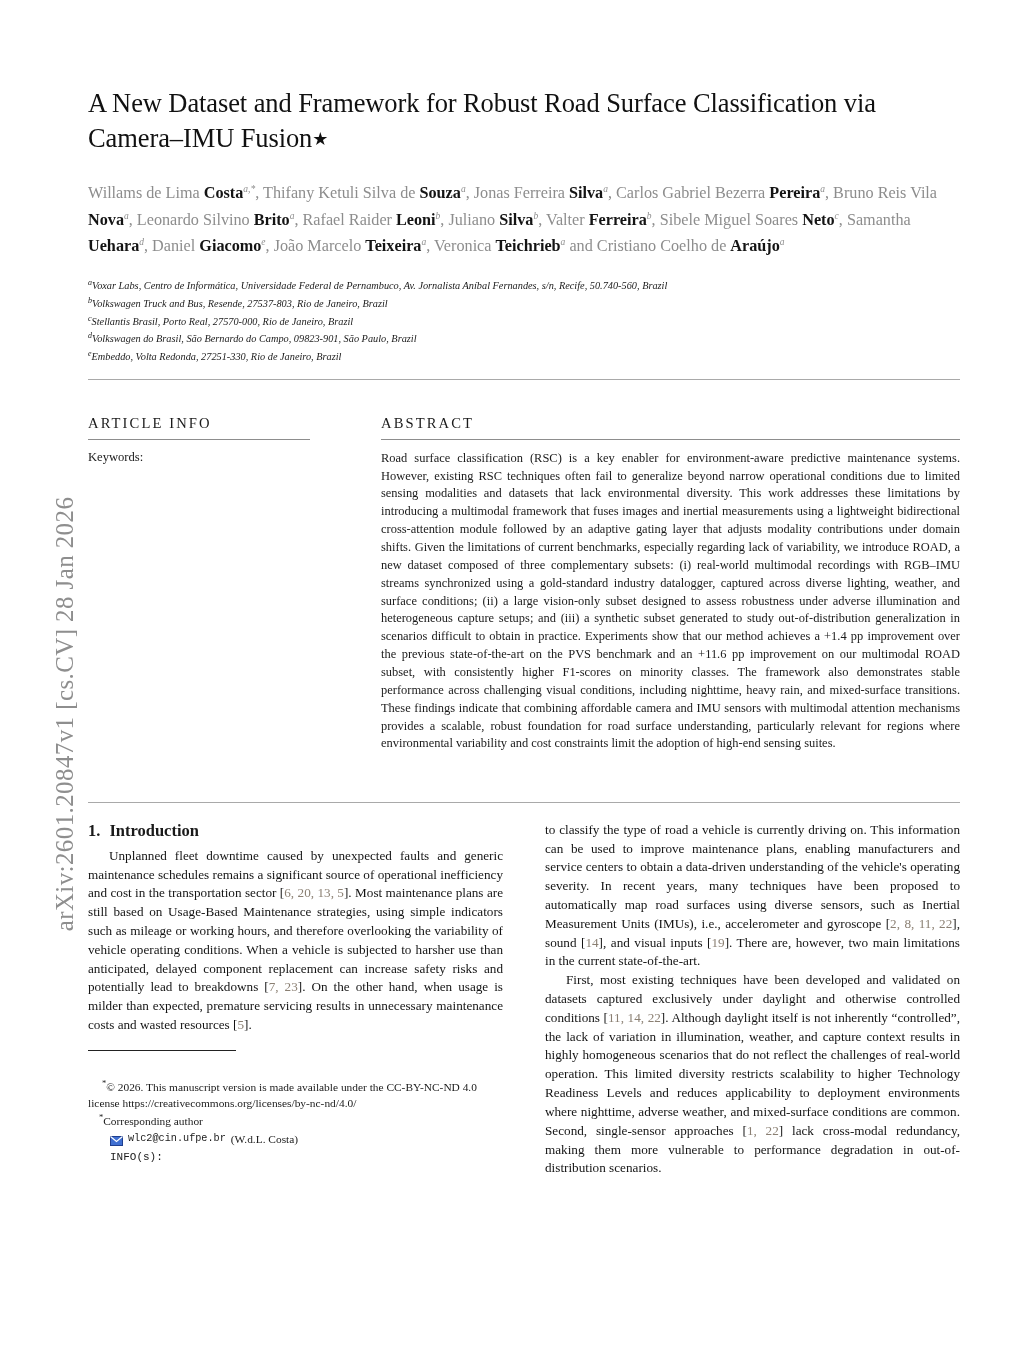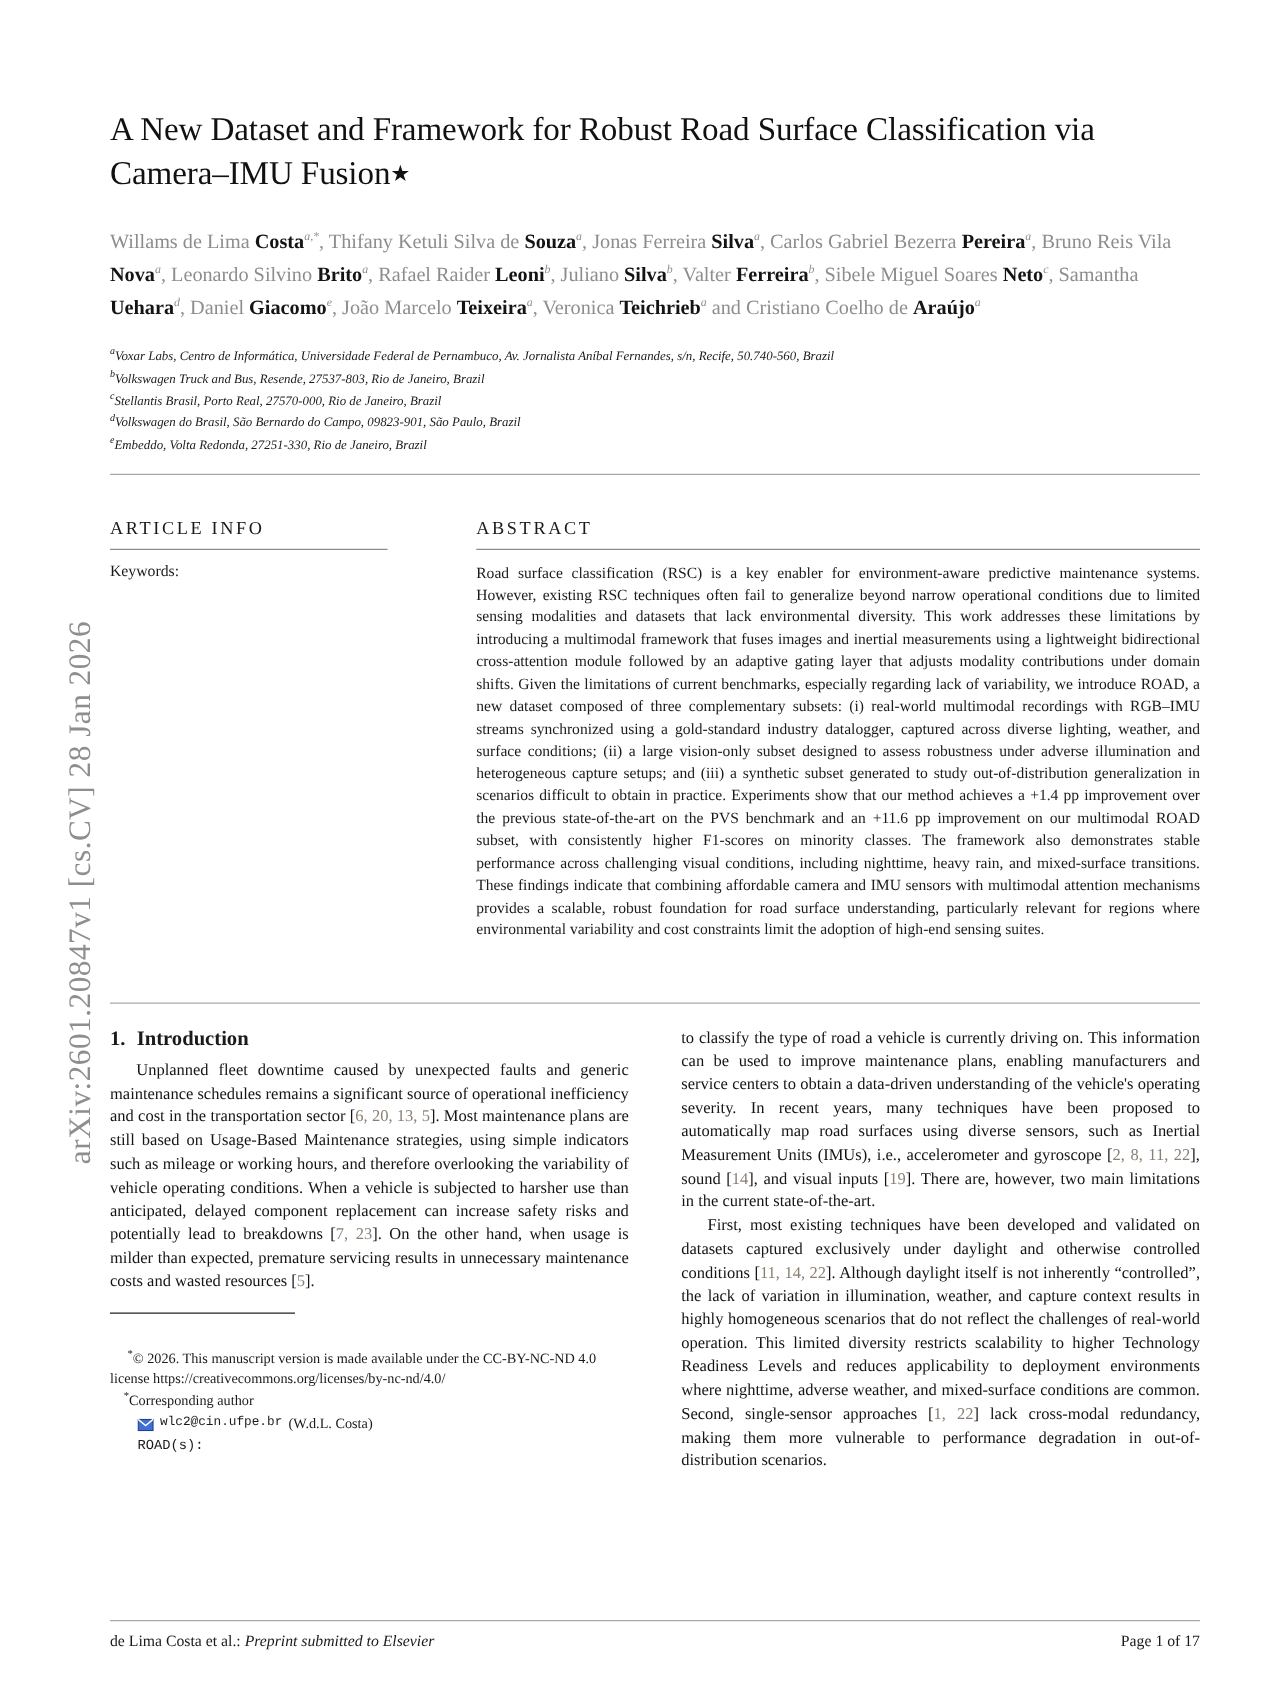--- a/index.html
+++ b/index.html
@@ -284,36 +284,29 @@
             <div class="fn-mail">
               <span class="mail-ico">
                 <svg width="13" height="10" viewBox="0 0 13 10" xmlns="http://www.w3.org/2000/svg">
                   <rect x="0.5" y="0.5" width="12" height="9" fill="#3f6fd1" stroke="#1f3f8f"></rect>
                   <path d="M0.5 0.5 L6.5 5.5 L12.5 0.5" fill="none" stroke="#ffffff" stroke-width="1.1"></path>
                 </svg>
               </span>
               <span class="mono">wlc2@cin.ufpe.br</span>
               <span style="margin-left:5px">(W.d.L. Costa)</span>
             </div>
-            <div class="fn-orcid mono">ROAD(s):</div>
+            <div class="fn-orcid mono">INFO(s):</div>
           </div>
         </div>
       </div>
 
       <div class="bcol right">
         <p class="para cont"><span>to classify the type of road a vehicle is currently driving on. This information can be used to improve maintenance plans, enabling manufacturers and service centers to obtain a data-driven understanding of the vehicle's operating severity. In recent years, many techniques have been proposed to automatically map road surfaces using diverse sensors, such as Inertial Measurement Units (IMUs), i.e., accelerometer and gyroscope [</span><span class="cite">2, 8, 11, 22</span><span>], sound [</span><span class="cite">14</span><span>], and visual inputs [</span><span class="cite">19</span><span>]. There are, however, two main limitations in the current state-of-the-art.</span></p>
 
         <p class="para"><span>First, most existing techniques have been developed and validated on datasets captured exclusively under daylight and otherwise controlled conditions [</span><span class="cite">11, 14, 22</span><span>]. Although daylight itself is not inherently “controlled”, the lack of variation in illumination, weather, and capture context results in highly homogeneous scenarios that do not reflect the challenges of real-world operation. This limited diversity restricts scalability to higher Technology Readiness Levels and reduces applicability to deployment environments where nighttime, adverse weather, and mixed-surface conditions are common. Second, single-sensor approaches [</span><span class="cite">1, 22</span><span>] lack cross-modal redundancy, making them more vulnerable to performance degradation in out-of-distribution scenarios.</span></p>
       </div>
 
     </div>
 
   </div>
 
-  <div class="footer">
-    <div class="footer-rule"></div>
-    <div class="footer-row">
-      <div class="footer-left"><span>de Lima Costa et al.:</span> <em>Preprint submitted to Elsevier</em></div>
-      <div>Page 1 of 17</div>
-    </div>
-  </div>
 
 </div>
 
 </body></html>

